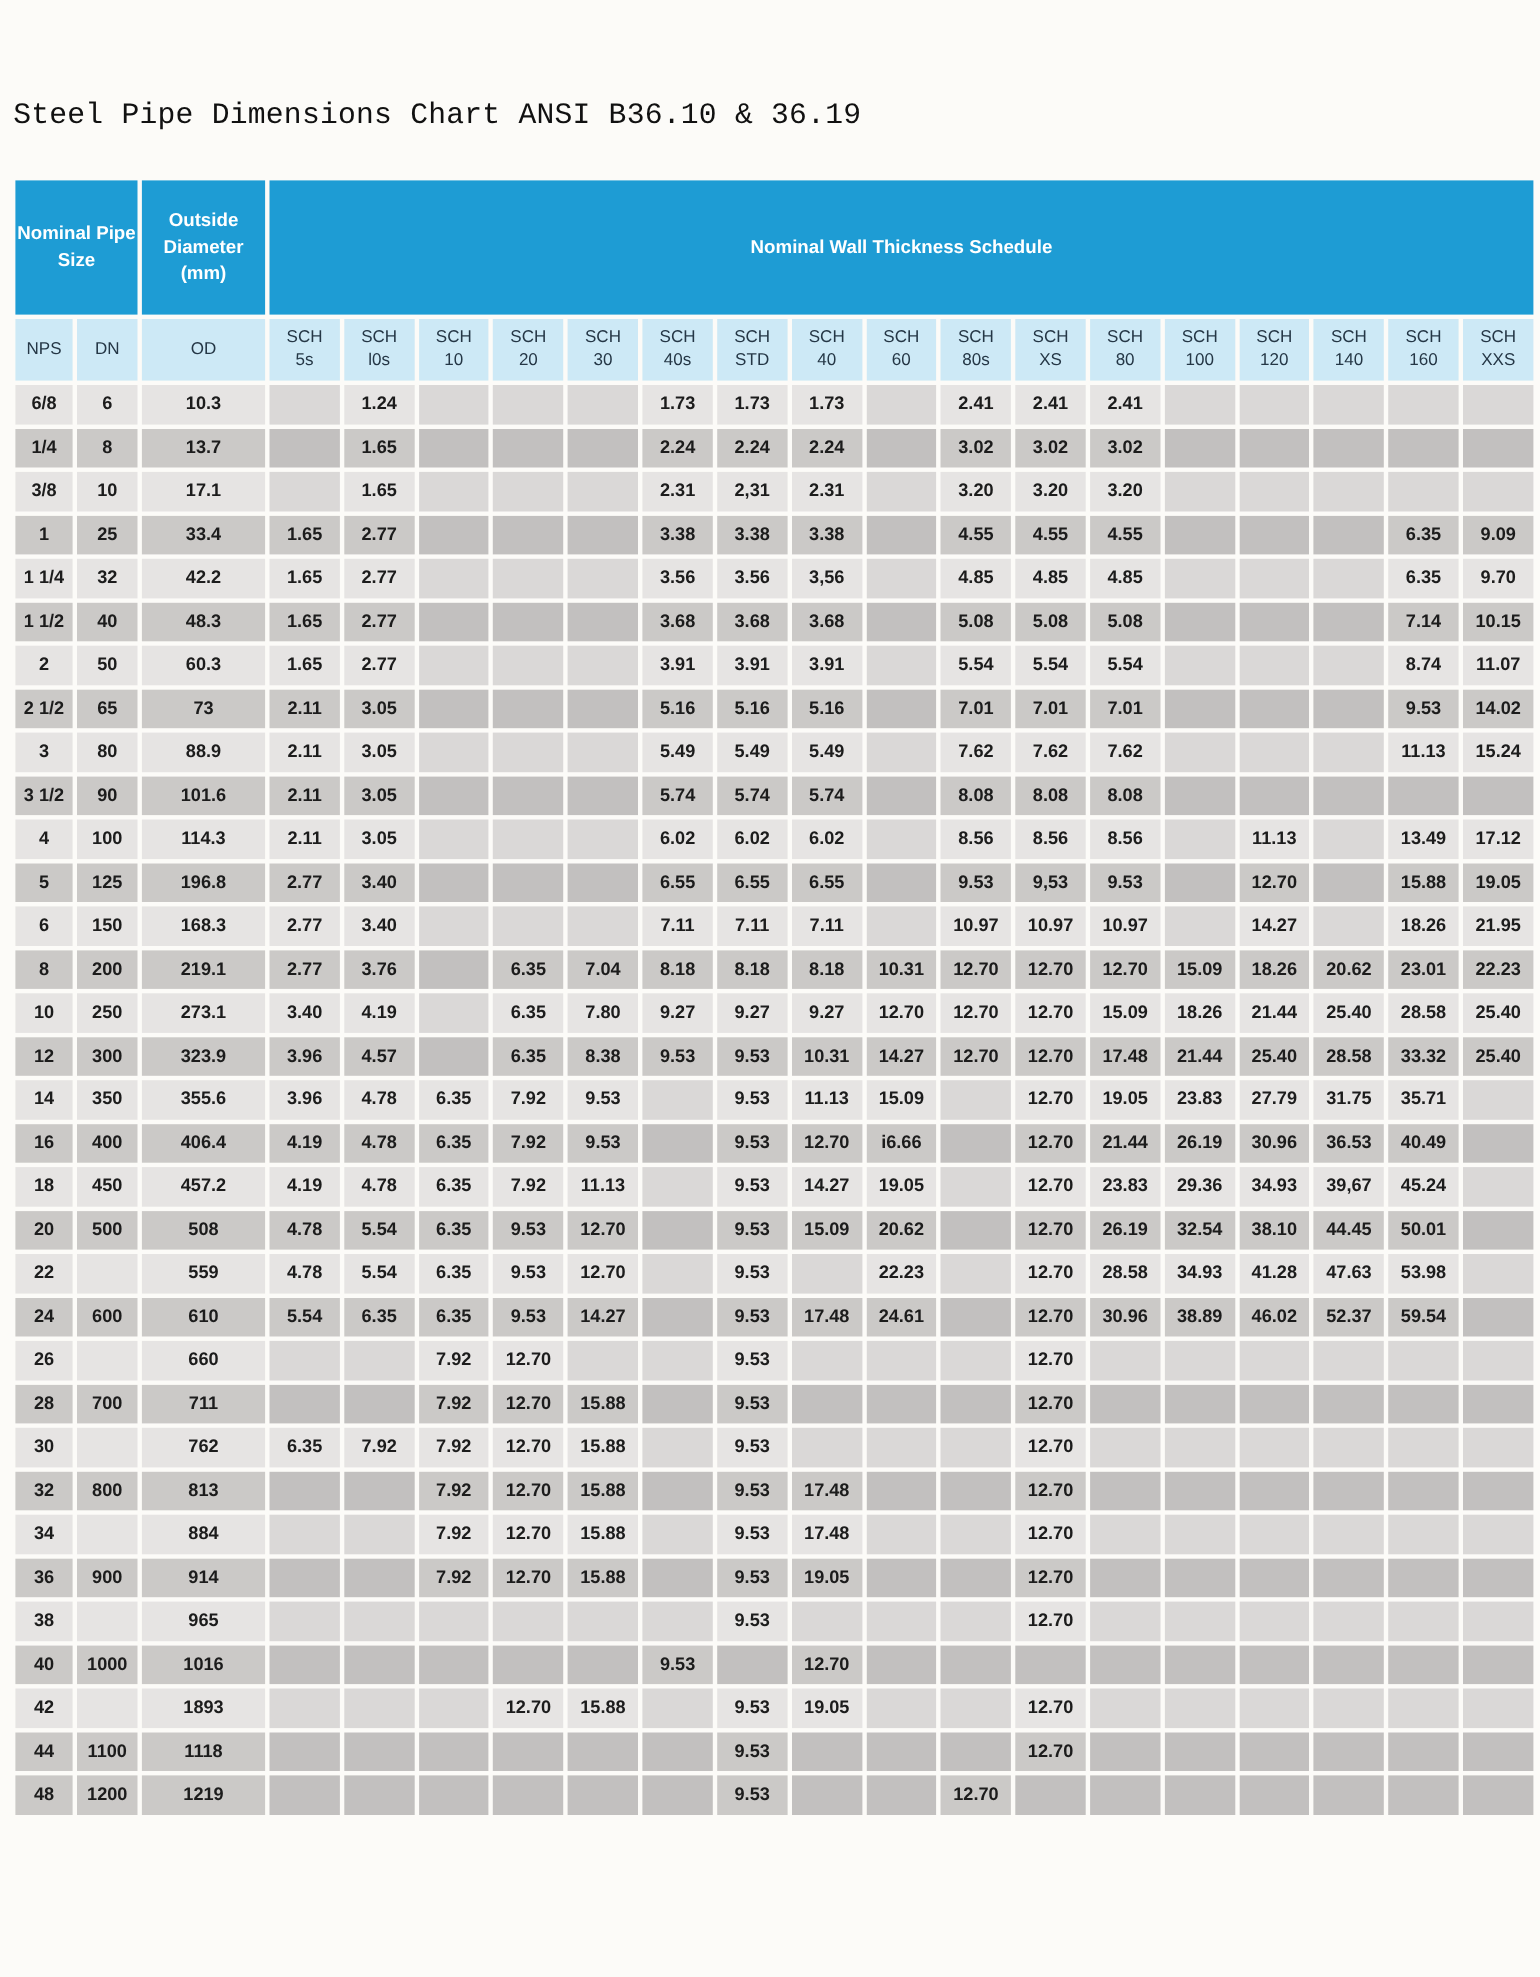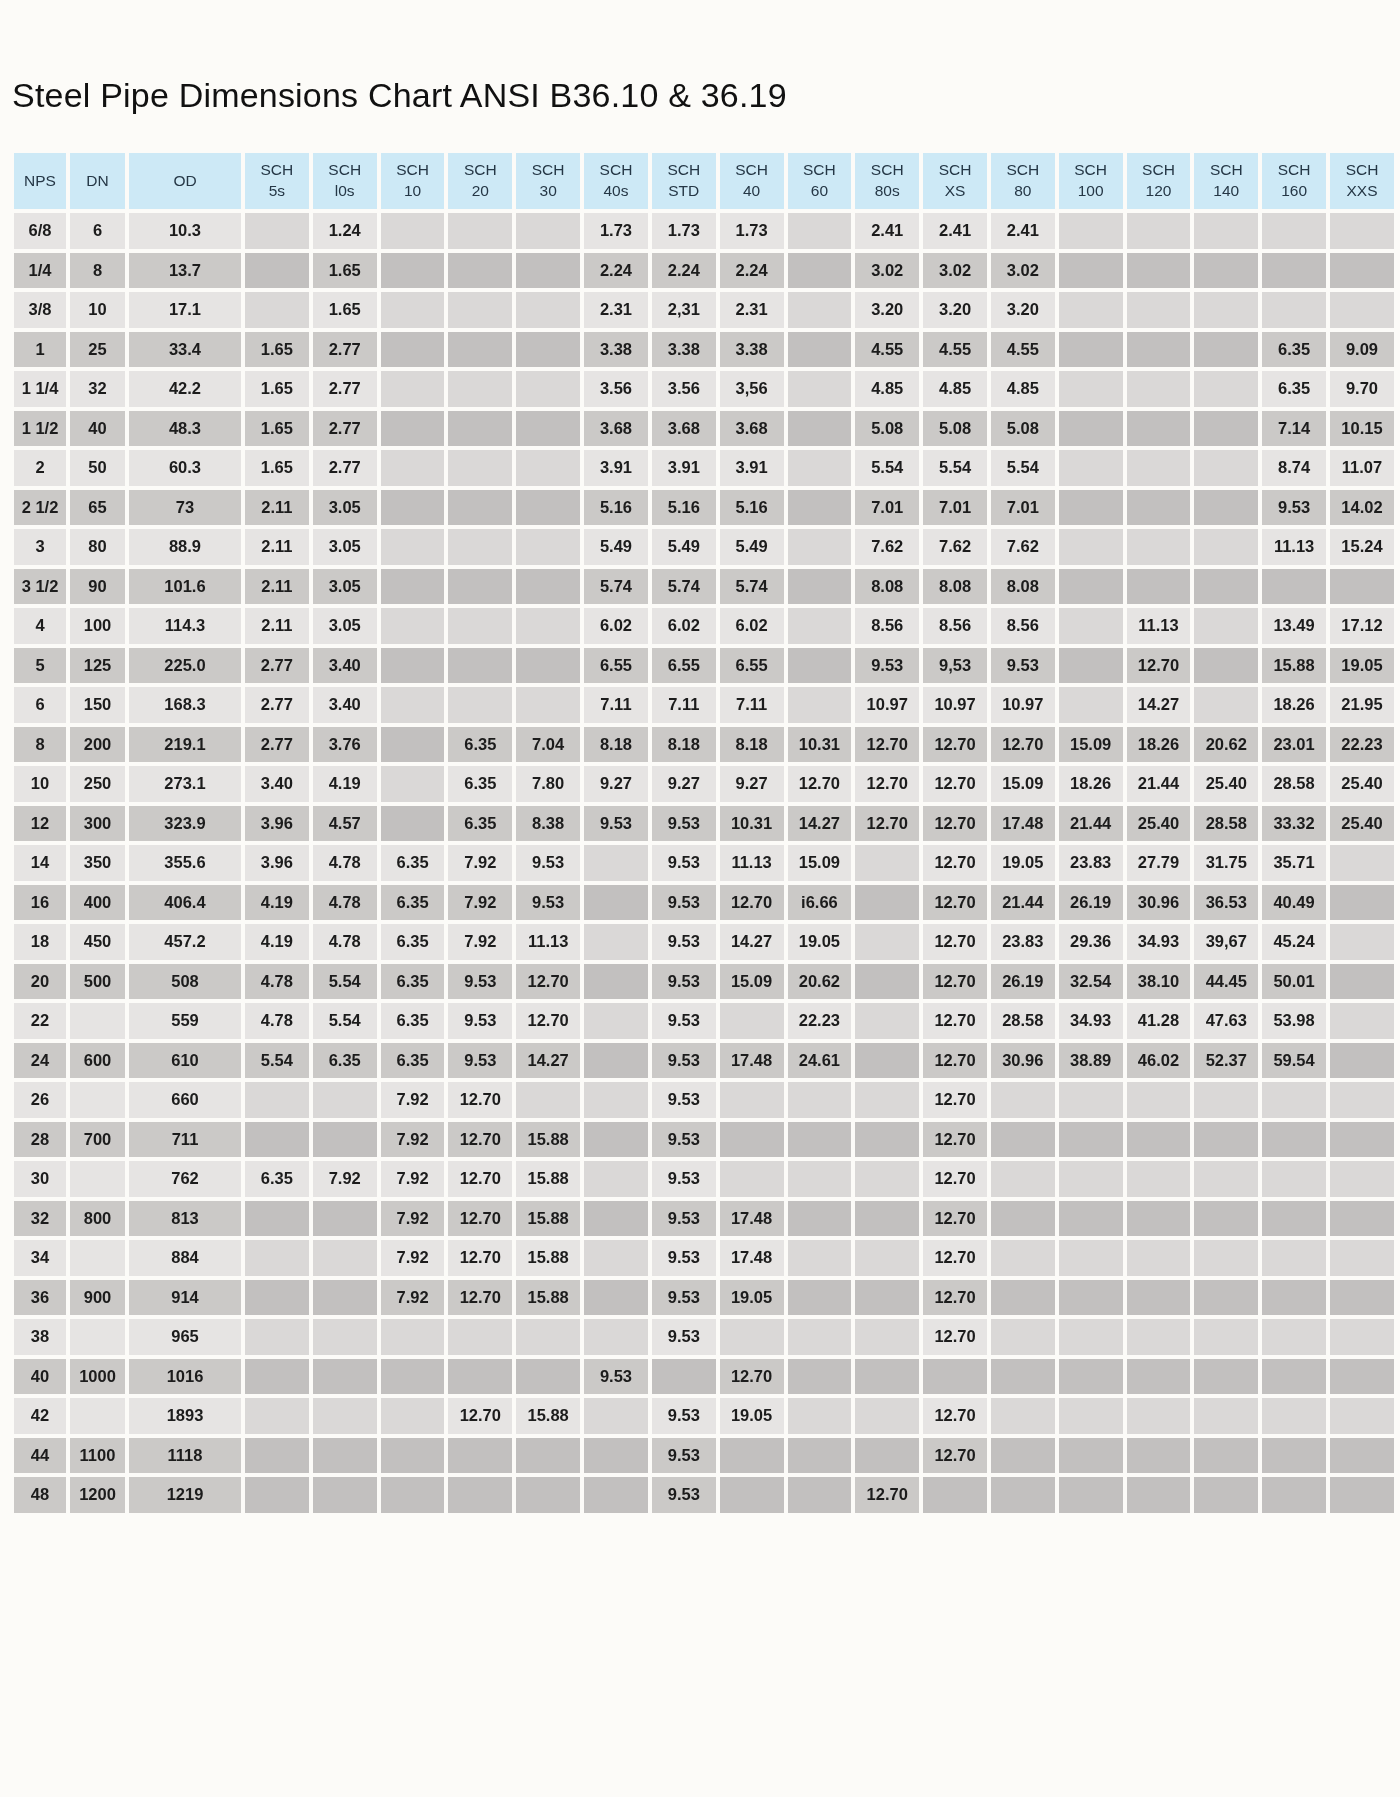--- a/index.html
+++ b/index.html
@@ -10,26 +10,27 @@
   }
   body {
     width: 1400px;
     height: 1797px;
     position: relative;
   }
   .page {
     padding: 76px 4px 0 10px;
   }
   h1.title {
-    margin: 4px 0 38px 2px;
-    font-size: 34px;
+    margin: 15px 0 38px 2px;
+    font-size: 27px;
     line-height: 31px;
     font-weight: 400;
     color: #111111;
     letter-spacing: 0.2px;
+    font-family: Liberation Mono, monospace;
   }
   table.pipe-table {
     border-collapse: separate;
     border-spacing: 4px;
     table-layout: fixed;
     width: 1388px;
   }
   th, td {
     text-align: center;
     vertical-align: middle;
@@ -70,20 +71,25 @@
 
   <h1 class="title">Steel Pipe Dimensions Chart ANSI B36.10 &amp; 36.19</h1>
 
   <table class="pipe-table">
     <colgroup>
       <col style="width:52px">
       <col style="width:55px">
       <col style="width:112px">
     </colgroup>
     <thead>
+      <tr class="group-row">
+        <th colspan="2">Nominal Pipe Size</th>
+        <th>Outside Diameter (mm)</th>
+        <th colspan="17">Nominal Wall Thickness Schedule</th>
+      </tr>
       <tr class="sub-row" id="subheader-row">
         <th>NPS</th>
         <th>DN</th>
         <th>OD</th>
 
       <th>
             <div>SCH</div>
             <div>5s</div>
           </th>
           <th>
@@ -392,21 +398,21 @@
           <td class="filled">8.56</td>
           <td class="empty"></td>
           <td class="filled">11.13</td>
           <td class="empty"></td>
           <td class="filled">13.49</td>
           <td class="filled">17.12</td>
         </tr>
         <tr class="dark">
           <td class="filled">5</td>
           <td class="filled">125</td>
-          <td class="filled">225.0</td>
+          <td class="filled">196.8</td>
           <td class="filled">2.77</td>
           <td class="filled">3.40</td>
           <td class="empty"></td>
           <td class="empty"></td>
           <td class="empty"></td>
           <td class="filled">6.55</td>
           <td class="filled">6.55</td>
           <td class="filled">6.55</td>
           <td class="empty"></td>
           <td class="filled">9.53</td>

